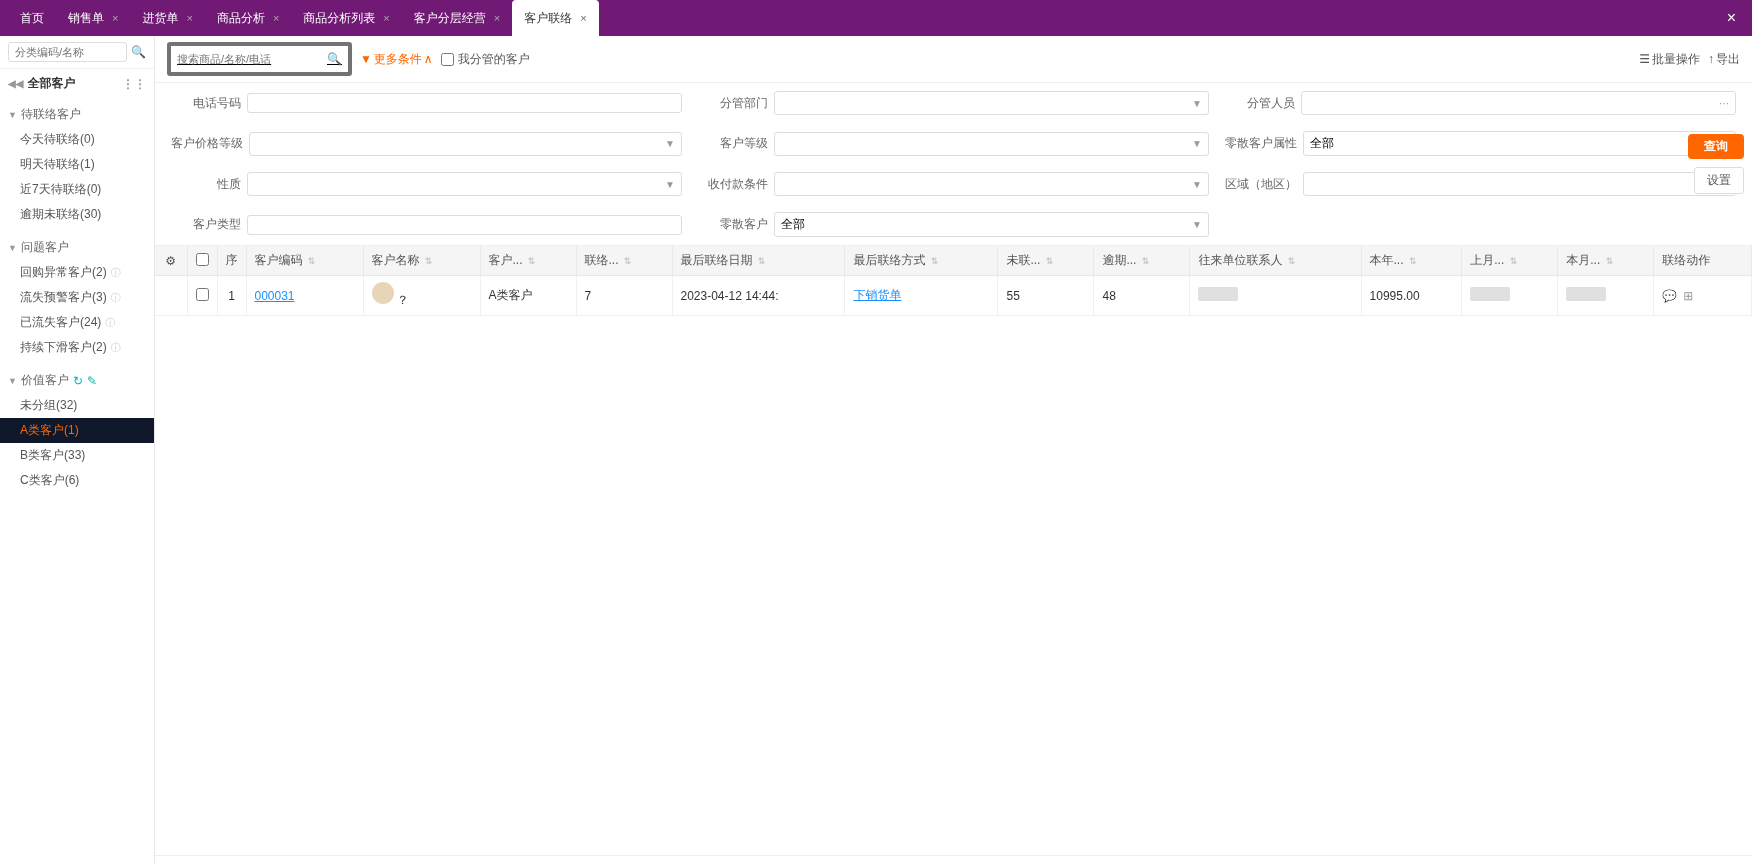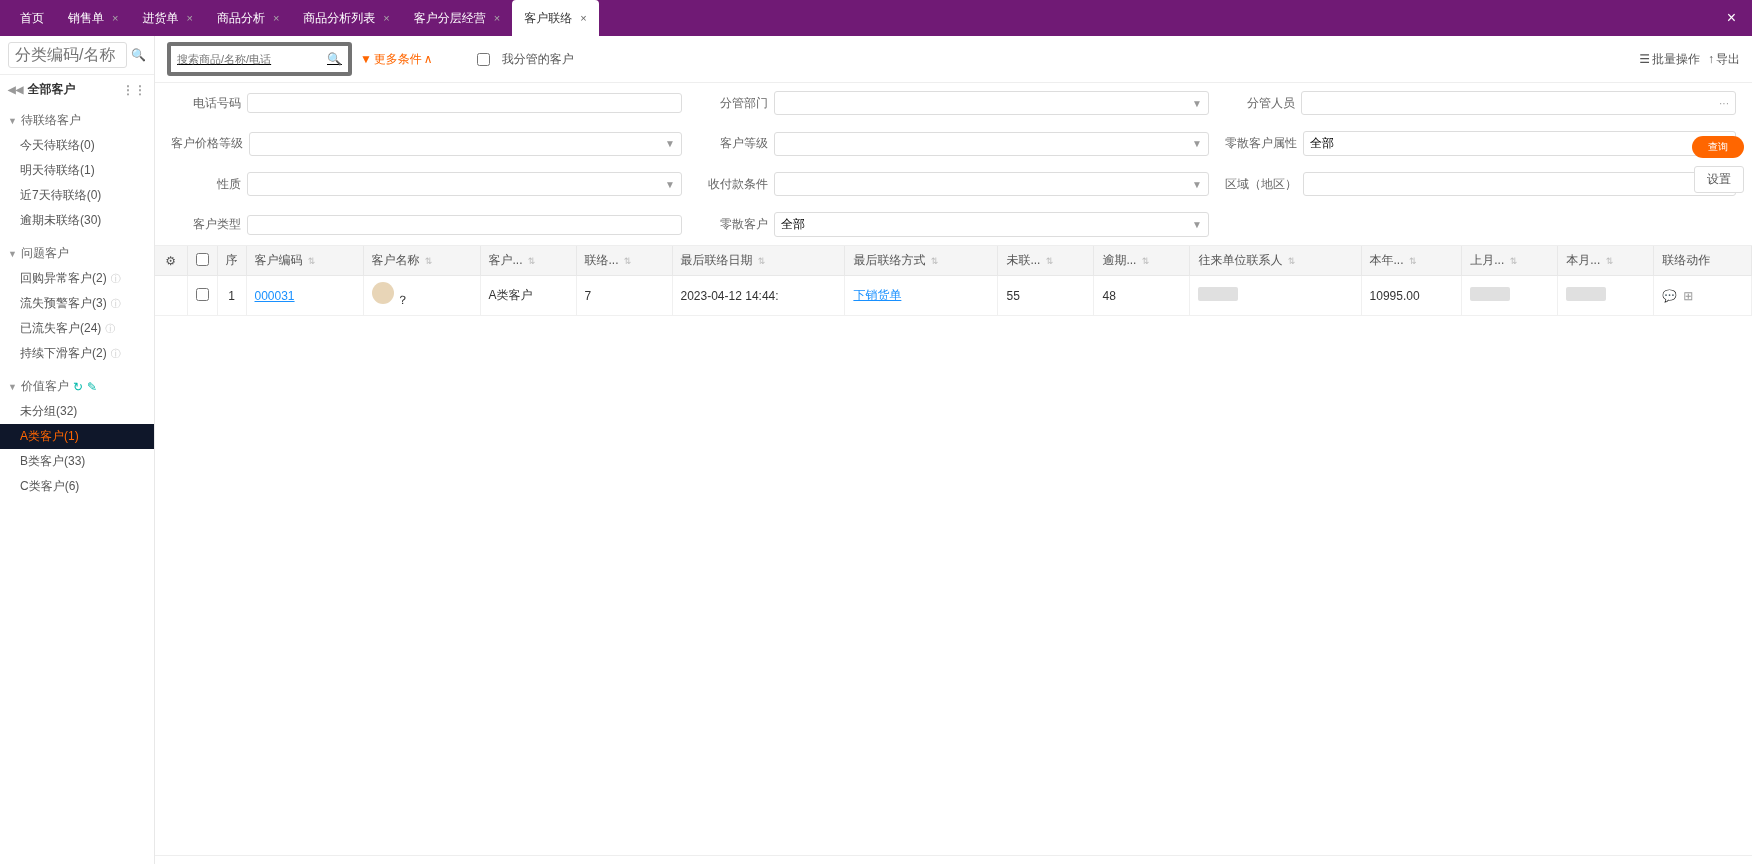--- a/index.html
+++ b/index.html
@@ -13,42 +13,42 @@
     .top-nav .nav-item.active .close-x { color: #666; }
     .top-nav .spacer { flex: 1; }
     .top-nav .win-close { color: #fff; cursor: pointer; font-size: 16px; padding: 0 8px; }
 
     
     .main-layout { display: flex; height: calc(864px - 36px); }
 
     
     .sidebar { width: 155px; background: #fff; border-right: 1px solid #e8e8e8; display: flex; flex-direction: column; padding: 0; overflow-y: auto; flex-shrink: 0; }
     .sidebar-search { padding: 6px 8px; display: flex; align-items: center; border-bottom: 1px solid #eee; }
-    .sidebar-search input { border: 1px solid #ddd; border-radius: 3px; padding: 3px 6px; width: 100px; font-size: 16px; outline: none; }
+    .sidebar-search input { border: 1px solid #ddd; border-radius: 3px; padding: 3px 6px; width: 100px; font-size: 11px; outline: none; }
     .sidebar-search .search-icon { color: #00b8a9; margin-left: 4px; cursor: pointer; }
     .sidebar-all { display: flex; align-items: center; padding: 6px 8px; font-weight: bold; font-size: 13px; color: #333; }
     .sidebar-all .collapse-icon { color: #999; margin-right: 4px; font-size: 10px; }
     .sidebar-all .dots-icon { margin-left: auto; color: #999; cursor: pointer; }
     .sidebar-section { padding: 4px 0; }
     .sidebar-section-title { display: flex; align-items: center; padding: 4px 8px; color: #666; font-size: 11px; cursor: pointer; }
     .sidebar-section-title .arrow { margin-right: 4px; font-size: 9px; color: #999; }
     .sidebar-item { padding: 4px 8px 4px 20px; cursor: pointer; color: #555; display: flex; align-items: center; gap: 4px; }
     .sidebar-item.active { background: #0f172a; color: #ff6600; }
     .sidebar-item .info-icon { color: #ccc; font-size: 10px; }
 
     
     .content { flex: 1; display: flex; flex-direction: column; overflow: hidden; }
 
     
     .filter-bar { background: #fff; padding: 6px 12px; border-bottom: 1px solid #eee; display: flex; align-items: center; gap: 8px; }
     .filter-search { display: flex; align-items: center; border: 4px solid #737373; border-radius: 3px; padding: 6px 6px; text-decoration: underline; }
     .filter-search input { border: none; outline: none; font-size: 11px; width: 150px; }
     .filter-search .s-icon { color: #00b8a9; cursor: pointer; }
     .filter-more { color: #ff6600; cursor: pointer; display: flex; align-items: center; gap: 2px; }
-    .my-customers { display: flex; gap: 12px; color: #555; cursor: pointer; margin-left: 36px; }
+    .my-customers { display: flex; gap: 4px; color: #555; cursor: pointer; }
     .my-customers input[type=checkbox] { cursor: pointer; }
     .filter-bar-right { margin-left: auto; display: flex; align-items: center; gap: 8px; }
     .btn-batch { color: #555; cursor: pointer; display: flex; align-items: center; gap: 2px; }
     .btn-export { color: #555; cursor: pointer; display: flex; align-items: center; gap: 2px; }
     .filter-row { display: flex; align-items: center; gap: 6px; }
     .filter-label { color: #666; white-space: nowrap; min-width: 70px; text-align: right; }
     .filter-input { border: 1px solid #ddd; border-radius: 3px; padding: 3px 6px; flex: 1; font-size: 11px; outline: none; }
     .filter-select { border: 1px solid #ddd; border-radius: 3px; padding: 3px 6px; flex: 1; font-size: 11px; background: #fff; display: flex; align-items: center; justify-content: space-between; cursor: pointer; min-height: 24px; }
     .filter-select .arrow-down { color: #999; font-size: 10px; }
     .filter-select .dots { color: #999; font-size: 10px; }
@@ -67,21 +67,21 @@
     
     .pagination { background: #fff; border-top: 1px solid #eee; padding: 6px 16px; display: flex; align-items: center; gap: 8px; justify-content: flex-end; }
     .pagination .page-size { display: flex; align-items: center; gap: 4px; }
     .pagination .page-size select { border: 1px solid #ddd; border-radius: 3px; padding: 2px 4px; font-size: 11px; }
     .pagination .page-nav { display: flex; align-items: center; gap: 4px; color: #555; }
     .pagination .page-btn { border: 1px solid #ddd; background: #fff; border-radius: 3px; padding: 2px 6px; cursor: pointer; color: #555; }
     .pagination .page-input { border: 1px solid #ddd; border-radius: 3px; padding: 2px 4px; width: 30px; text-align: center; font-size: 11px; }
     .pagination .total-info { color: #999; }
 
     
-    .btn-query { background: #ff6600; color: #fff; border: none; border-radius: 11px; padding: 4px 16px; cursor: pointer; font-size: 10px; }
+    .btn-query { background: #ff6600; color: #fff; border: none; border-radius: 4px; padding: 4px 16px; cursor: pointer; font-size: 12px; font-weight: bold; }
     .btn-settings { background: #fff; color: #555; border: 1px solid #ddd; border-radius: 3px; padding: 4px 12px; cursor: pointer; font-size: 12px; margin-top: 4px; }
 
     
     .gear-cell { width: 32px; text-align: center; }
 
     .checkbox-col { width: 28px; text-align: center; }
     .num-col { width: 28px; text-align: center; }
 
     .avatar-placeholder { width: 22px; height: 22px; background: #e8d5b7; border-radius: 50%; display: inline-block; }
   </style>

